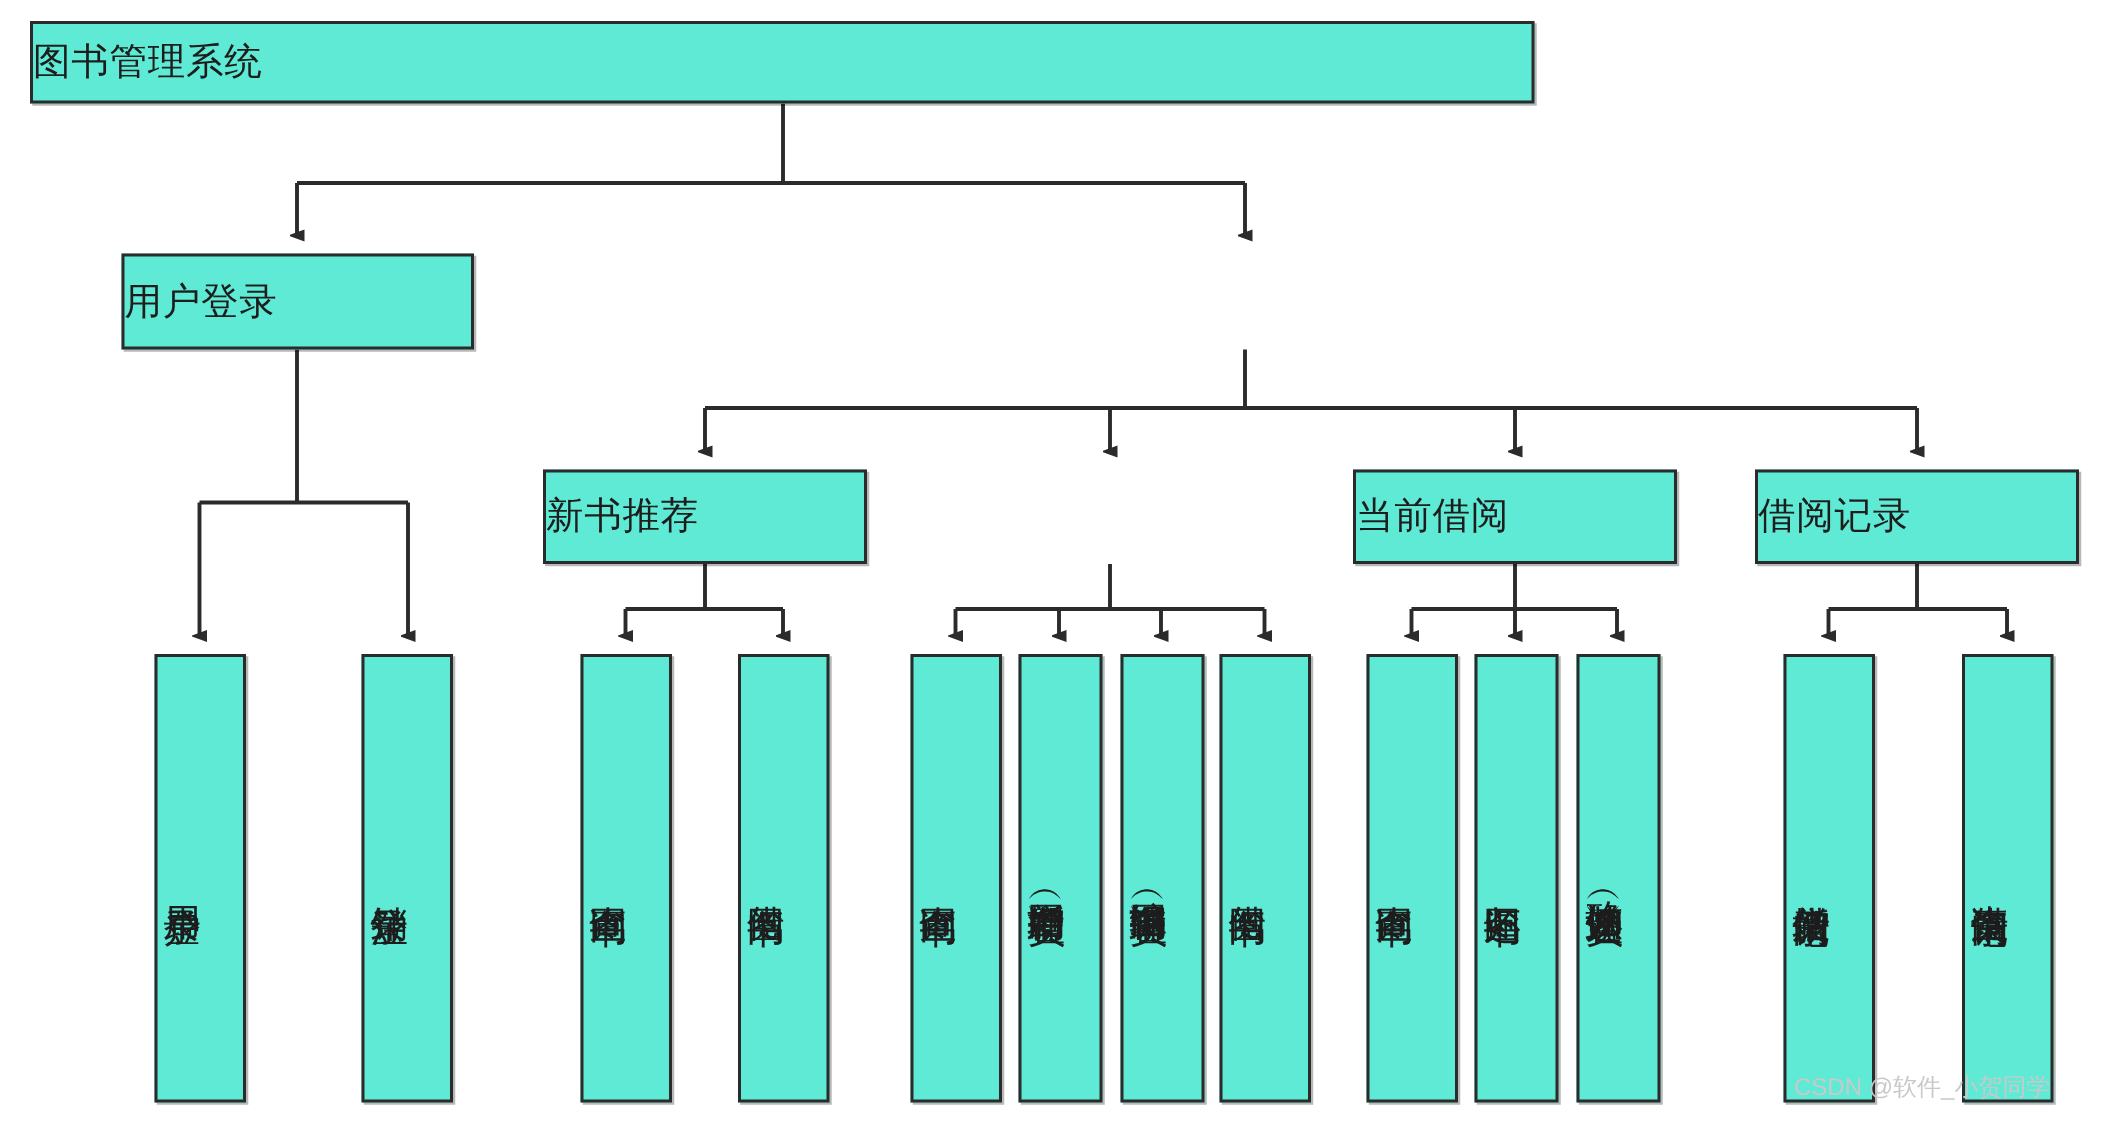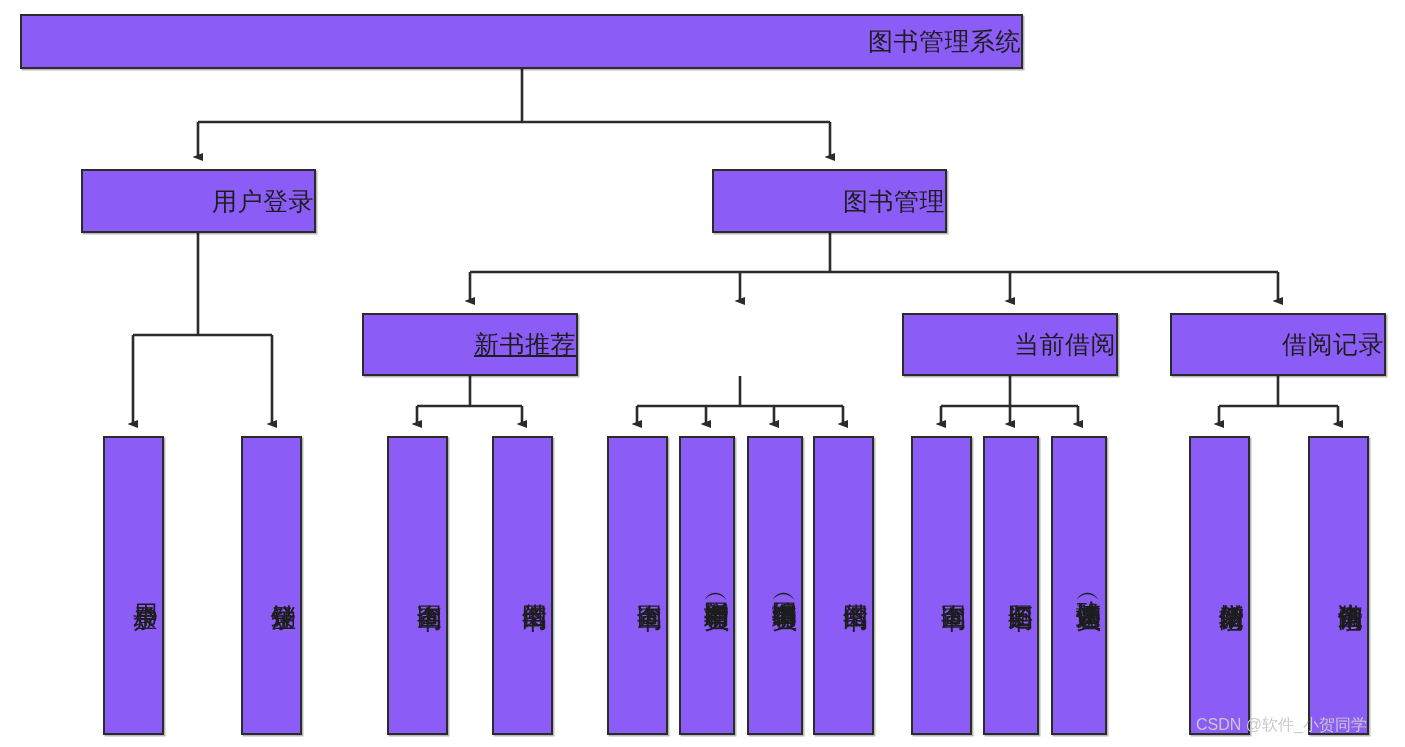--- a/index.html
+++ b/index.html
@@ -23,24 +23,24 @@
     position: absolute;
     top: 0;
     left: 0;
     width: 1405px;
     height: 747px;
   }
   .node-box {
     position: absolute;
     box-sizing: border-box;
     border: 2px solid #2b2b2b;
-    background: #8b5cf6;
+    background: #5eead4;
     display: flex;
     align-items: center;
-    justify-content: flex-end;
+    justify-content: flex-start;
     color: #1d1d1d;
     box-shadow: 1.5px 1.5px 0 rgba(0,0,0,0.28);
   }
   .node-h {
     font-size: 25px;
     letter-spacing: 0.5px;
     line-height: 1;
     white-space: nowrap;
   }
   .node-v {
@@ -119,25 +119,22 @@
   </svg>
 
   <div class="node-box" style="left:20px; top:14px; width:1003px; height:55px;">
     <span class="node-h">图书管理系统</span>
   </div>
 
   <div class="node-box" style="left:81px; top:169px; width:235px; height:64px;">
     <span class="node-h">用户登录</span>
   </div>
 
-  <div class="node-box" style="left:712px; top:169px; width:235px; height:64px;">
-    <span class="node-h">图书管理</span>
-  </div>
 
-  <div class="node-box" style="left:362px; top:313px; width:216px; height:63px;text-decoration:underline;">
+  <div class="node-box" style="left:362px; top:313px; width:216px; height:63px;">
     <span class="node-h">新书推荐</span>
   </div>
 
 
   <div class="node-box" style="left:1170px; top:313px; width:216px; height:63px;">
     <span class="node-h">借阅记录</span>
   </div>
 
   <div class="node-box" style="left:902px; top:313px; width:216px; height:63px;">
     <span class="node-h">当前借阅</span>

